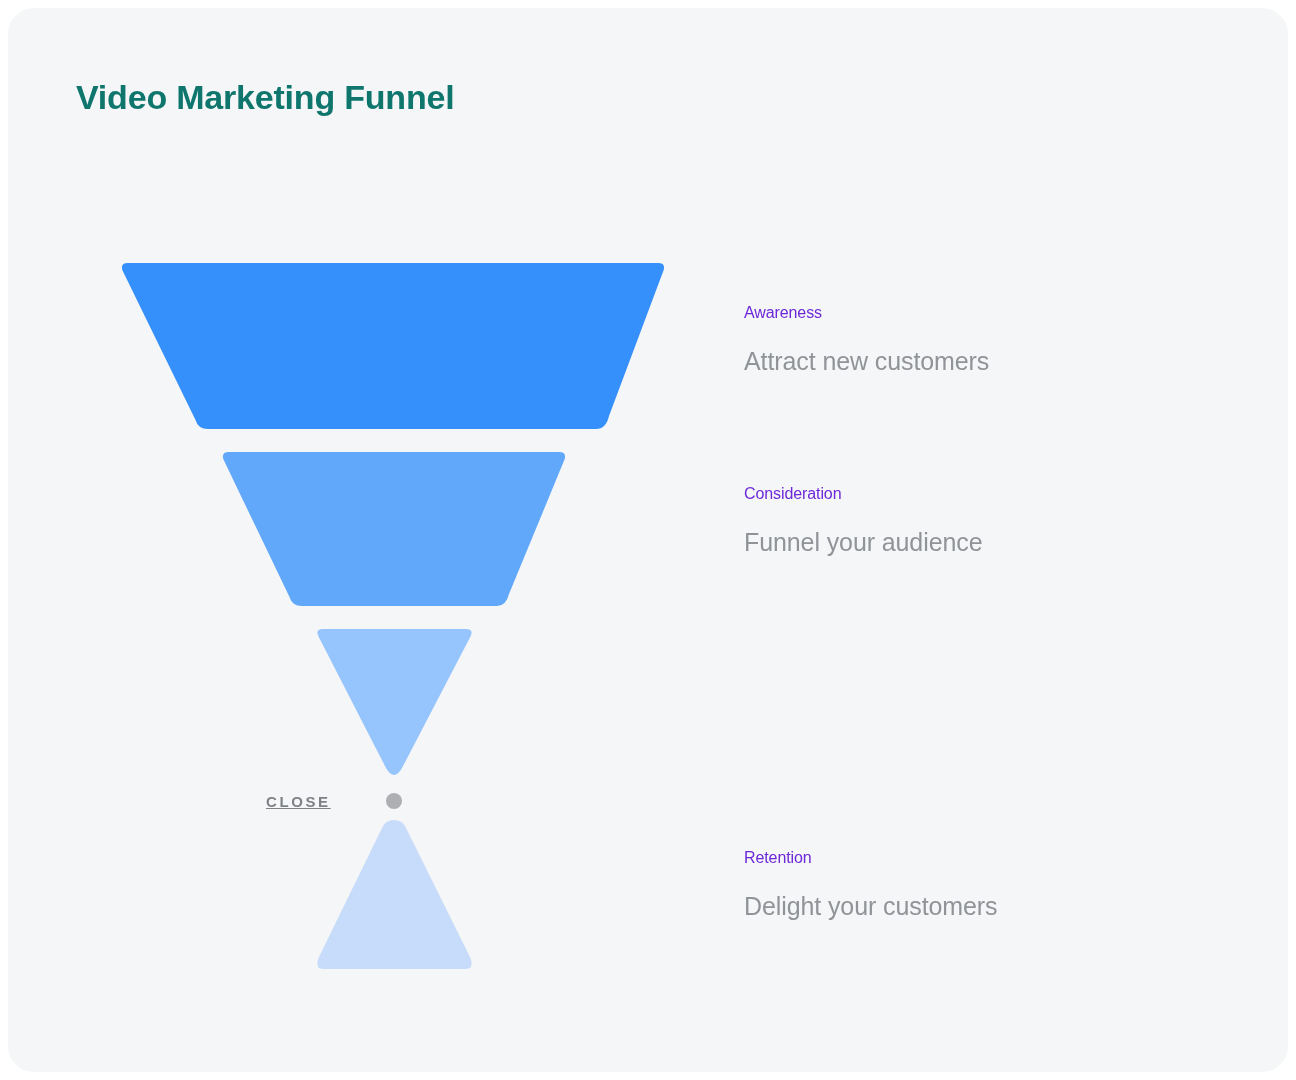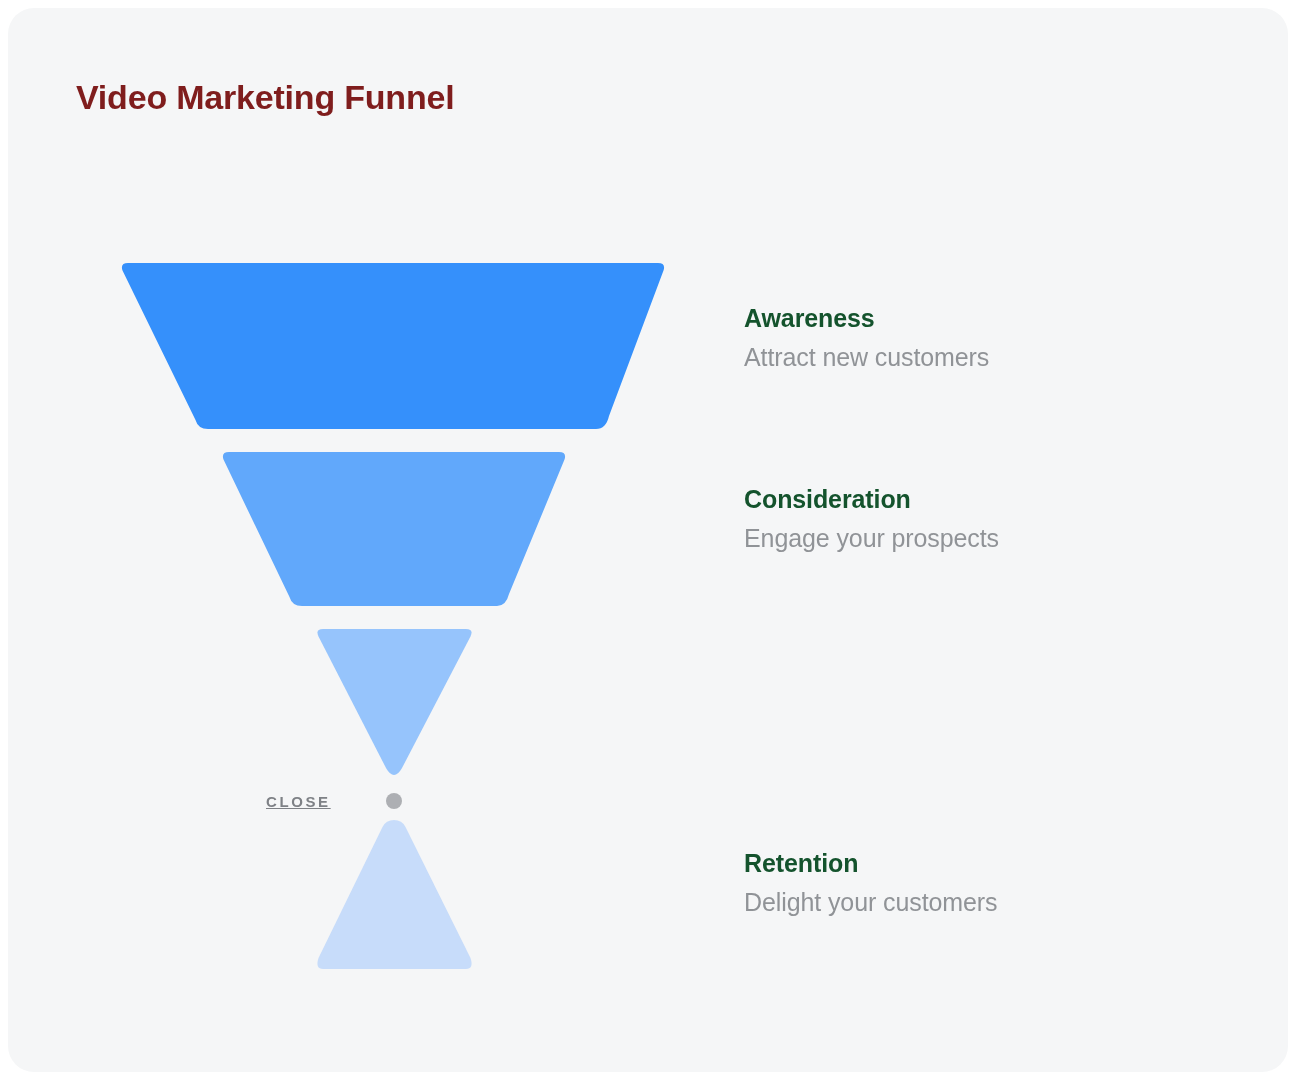--- a/index.html
+++ b/index.html
@@ -78,48 +78,48 @@
     border-radius: 50%;
     background: #adafb3;
   }
 
   .stage-label {
     position: absolute;
     left: 736px;
     width: 480px;
   }
   .stage-title {
-    font-size: 25px;
-    font-weight: bold;
-    color: #14532d;
+    font-size: 16px;
+    font-weight: normal;
+    color: #6d28d9;
     line-height: 1.15;
     letter-spacing: -0.1px;
     white-space: nowrap;
   }
   .stage-desc {
-    margin-top: 10px;
+    margin-top: 25px;
     font-size: 25px;
     font-weight: normal;
     color: #909397;
     line-height: 1.15;
     letter-spacing: -0.1px;
     white-space: nowrap;
   }
 
   #label-0 { top: 296px; }
   #label-1 { top: 477px; }
   #label-2 { top: 651px; }
   #label-3 { top: 841px; }
 </style>
 </head>
 <body>
 
 <div id="card" style="background: rgb(245, 246, 247);">
 
-  <div id="page-title" style="color: #7f1d1d;">Video Marketing Funnel</div>
+  <div id="page-title" style="color: #0f766e;">Video Marketing Funnel</div>
 
   <div id="funnel-graphic">
     <svg id="funnel-svg" width="700" height="1064" viewBox="0 0 700 1064">
 
       <path id="seg-0-path" d="M 120,255
                L 650,255
                Q 658,255 655.5,262.6
                L 601,408
                Q 598,421 588,421
                L 200,421
@@ -161,21 +161,21 @@
     </div>
   </div>
 
   <div class="stage-label" id="label-0">
     <div class="stage-title">Awareness</div>
     <div class="stage-desc">Attract new customers</div>
   </div>
 
   <div class="stage-label" id="label-1">
     <div class="stage-title">Consideration</div>
-    <div class="stage-desc">Engage your prospects</div>
+    <div class="stage-desc">Funnel your audience</div>
   </div>
 
 
   <div class="stage-label" id="label-3">
     <div class="stage-title">Retention</div>
     <div class="stage-desc">Delight your customers</div>
   </div>
 
 </div>
 

